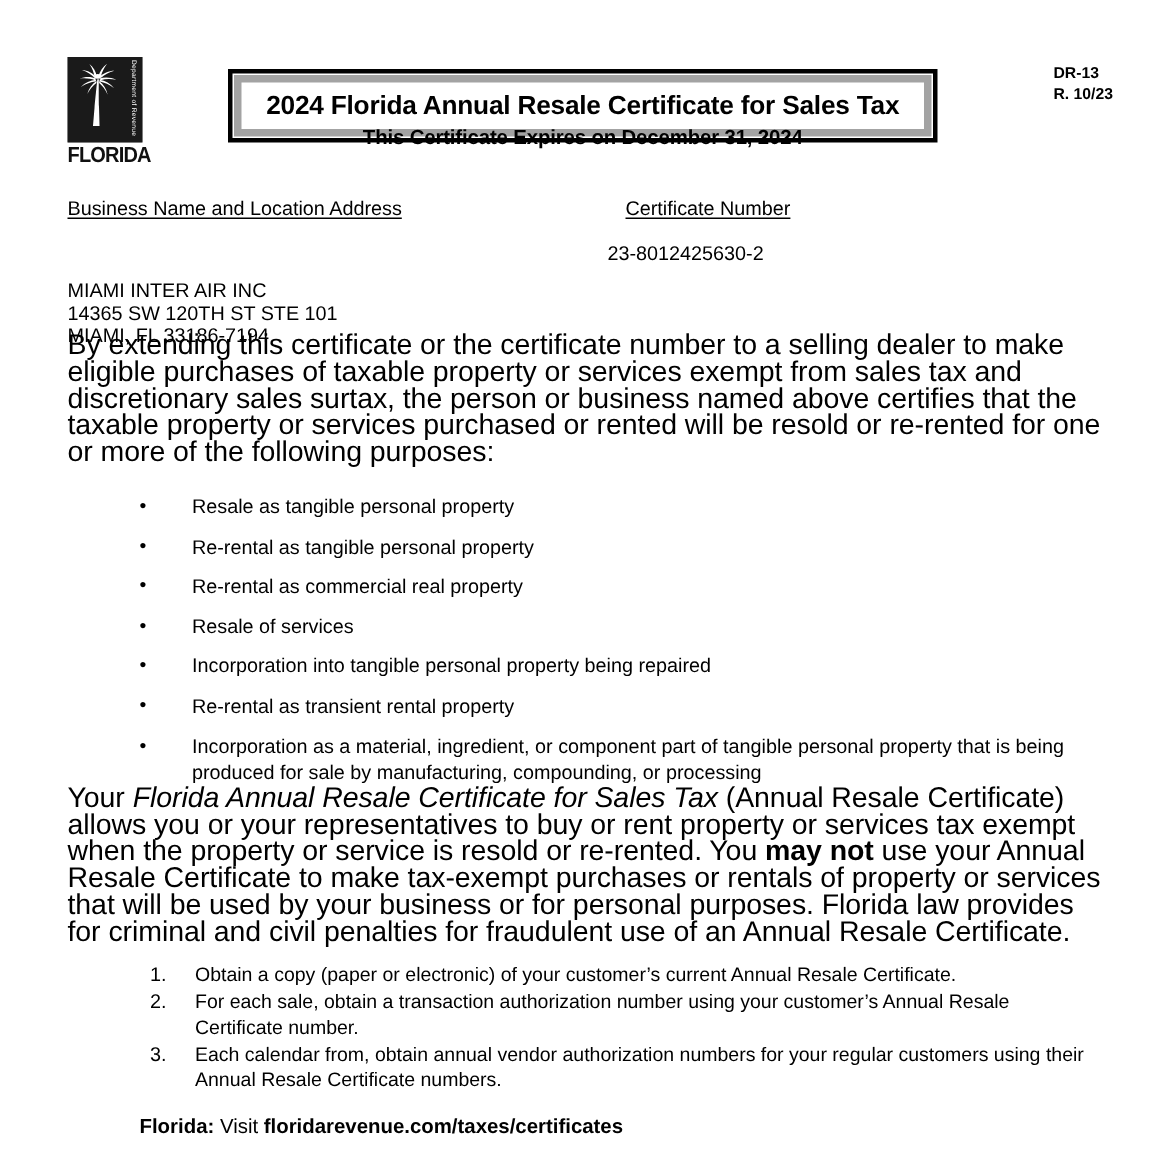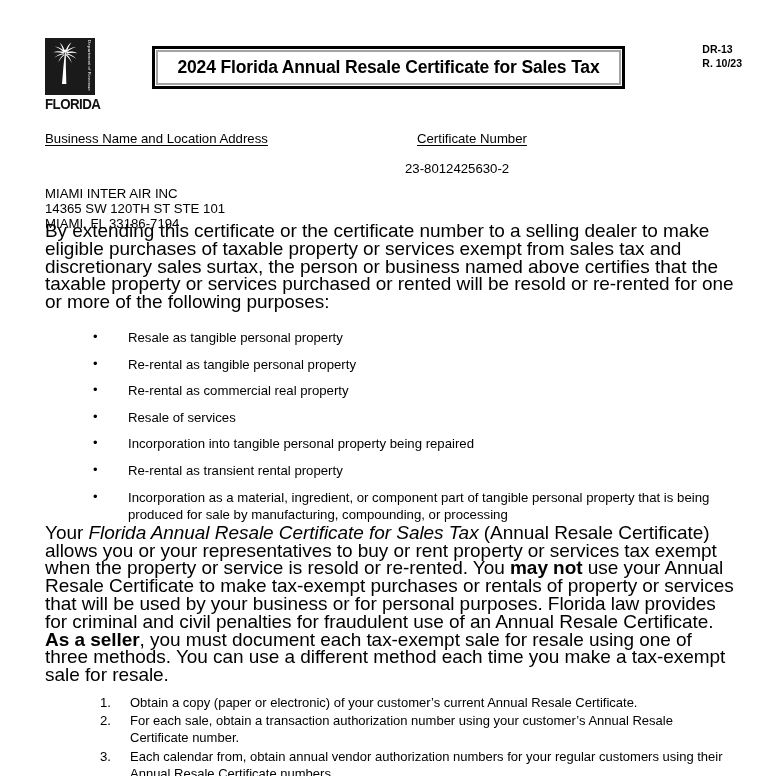--- a/index.html
+++ b/index.html
@@ -75,21 +75,21 @@
     position: absolute;
     left: 152px;
     top: 46px;
     width: 473px;
     border: 3px solid #000;
     background: #fff;
     box-sizing: border-box;
     padding: 1px;
   }
   .title-box-inner {
-    border: 2px solid #a3a3a3;
+    border: 5px solid #a3a3a3;
     padding: 5px 4px 6px 4px;
     text-align: center;
   }
   .title-text {
     font-size: 17.5px;
     font-weight: bold;
     letter-spacing: -0.15px;
     line-height: 20px;
     white-space: nowrap;
   }
@@ -252,20 +252,21 @@
       </div>
       <div class="logo-word">FLORIDA</div>
     </div>
 
     <div class="title-box">
       <div class="title-box-inner">
         <div class="title-text">2024 Florida Annual Resale Certificate for Sales Tax</div>
       </div>
     </div>
 
+    <div class="subtitle">This Certificate Expires on December 31, 2024</div>
 
     <div class="form-meta">
       <div>DR-13</div>
       <div>R. 10/23</div>
     </div>
   </div>
 
   <div class="body-area">
 
     <div class="label-row">
@@ -287,21 +288,20 @@
       <li>Re-rental as tangible personal property</li>
       <li>Re-rental as commercial real property</li>
       <li>Resale of services</li>
       <li>Incorporation into tangible personal property being repaired</li>
       <li>Re-rental as transient rental property</li>
       <li class="last">Incorporation as a material, ingredient, or component part of tangible personal property that is being produced for sale by manufacturing, compounding, or processing</li>
     </ul>
 
     <p class="para para-your"><span>Your </span><em class="ital">Florida Annual Resale Certificate for Sales Tax</em><span> (Annual Resale Certificate) allows you or your representatives to buy or rent property or services tax exempt when the property or service is resold or re-rented. You </span><strong class="bld">may not</strong><span> use your Annual Resale Certificate to make tax-exempt purchases or rentals of property or services that will be used by your business or for personal purposes. Florida law provides for criminal and civil penalties for fraudulent use of an Annual Resale Certificate.</span></p>
 
-    <p class="para para-seller"><strong class="bld">As a seller</strong><span>, you must document each tax-exempt sale for resale using one of three methods. You can use a different method each time you make a tax-exempt sale for resale.</span></p>
 
     <ol class="numbers">
       <li>Obtain a copy (paper or electronic) of your customer’s current Annual Resale Certificate.</li>
       <li>For each sale, obtain a transaction authorization number using your customer’s Annual Resale Certificate number.</li>
       <li>Each calendar from, obtain annual vendor authorization numbers for your regular customers using their Annual Resale Certificate numbers.</li>
     </ol>
 
     <div class="online-line"><span>Florida:</span><span class="reg">&nbsp;</span><span class="reg">Visit</span><span>&nbsp;</span><span>floridarevenue.com/taxes/certificates</span></div>
 
   </div>

